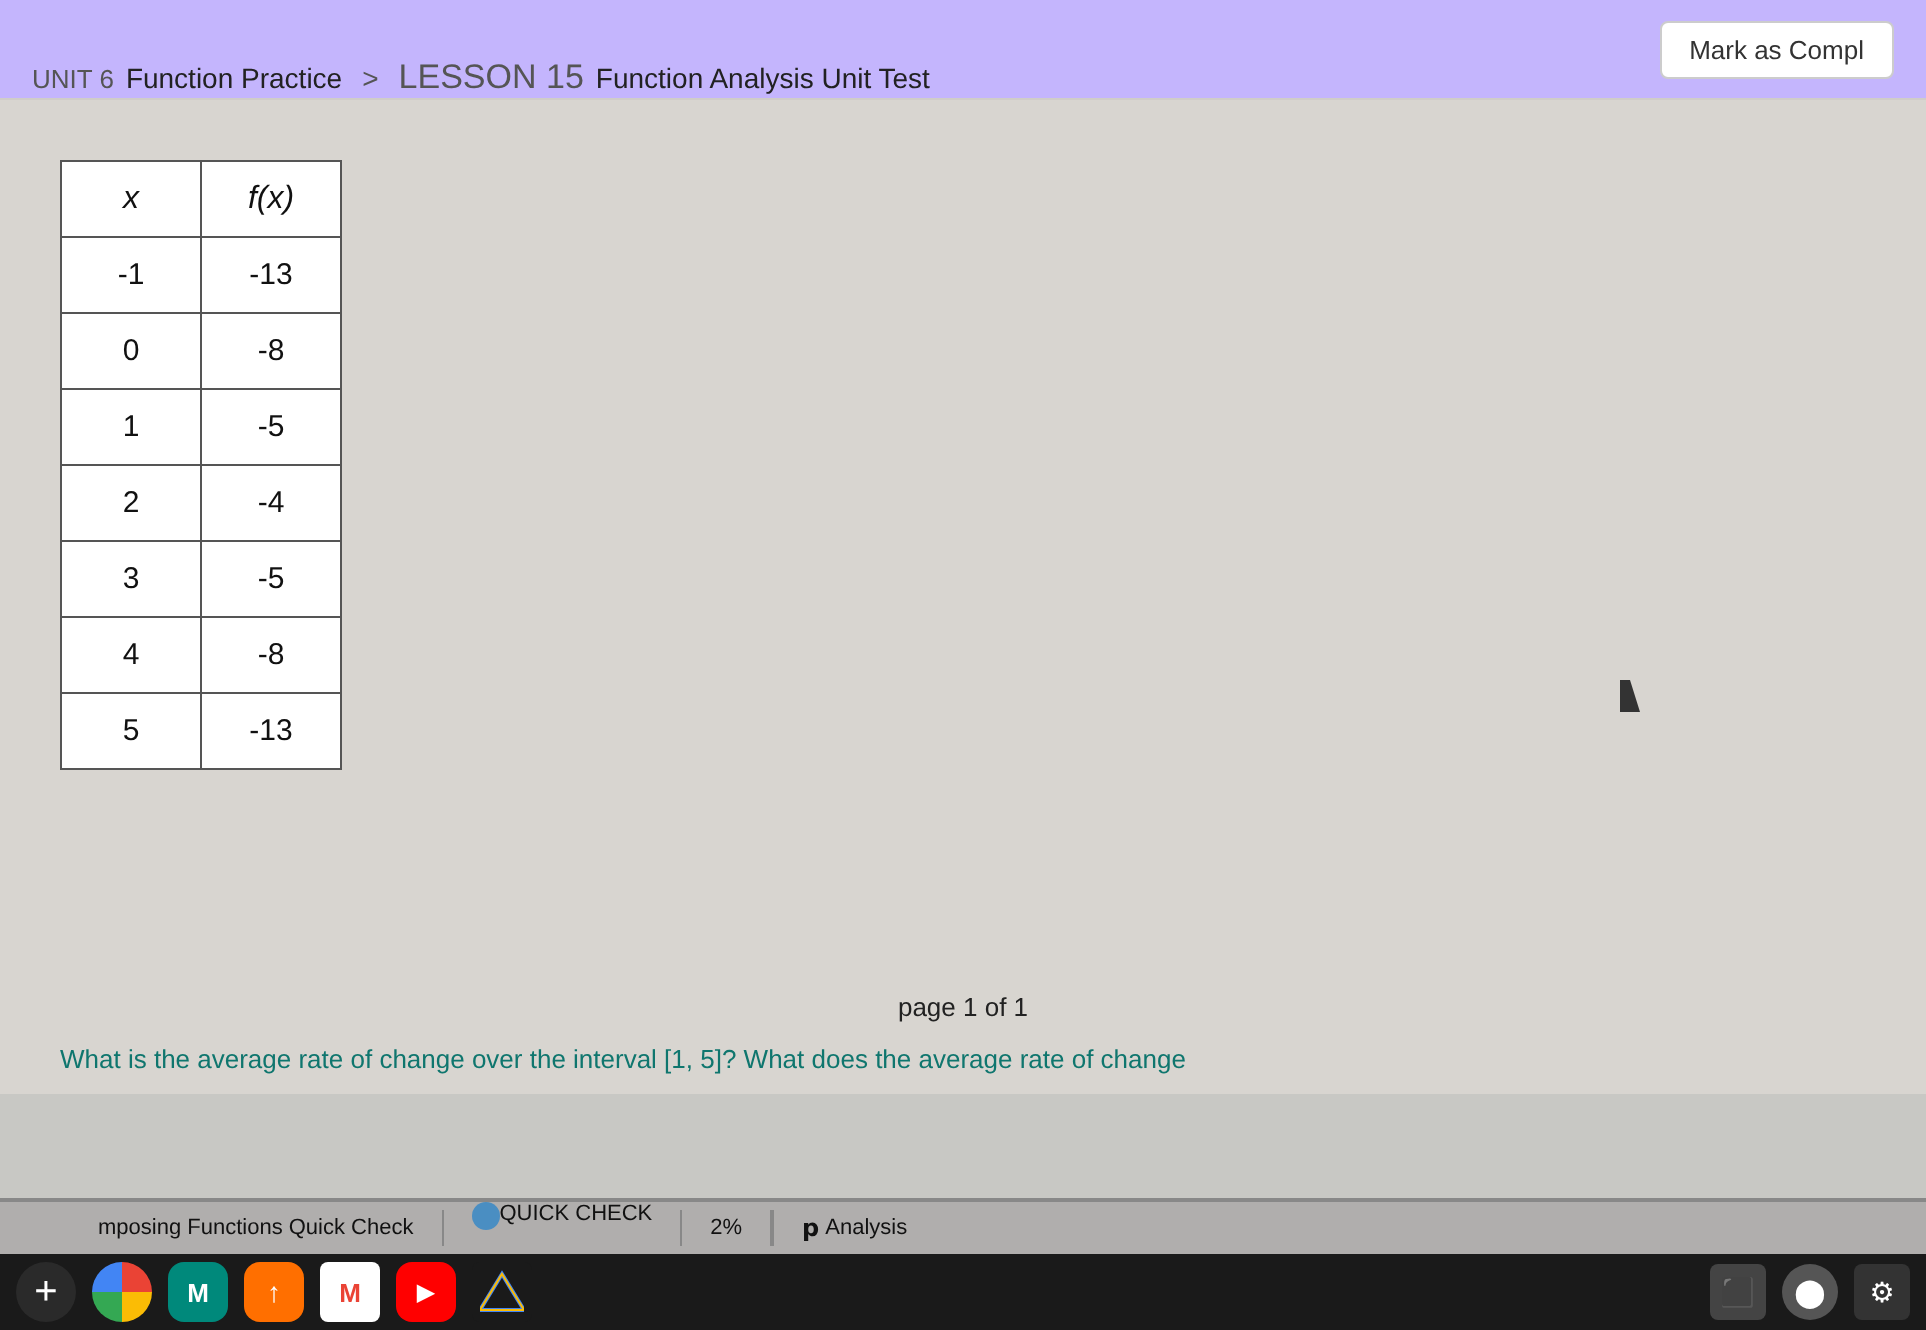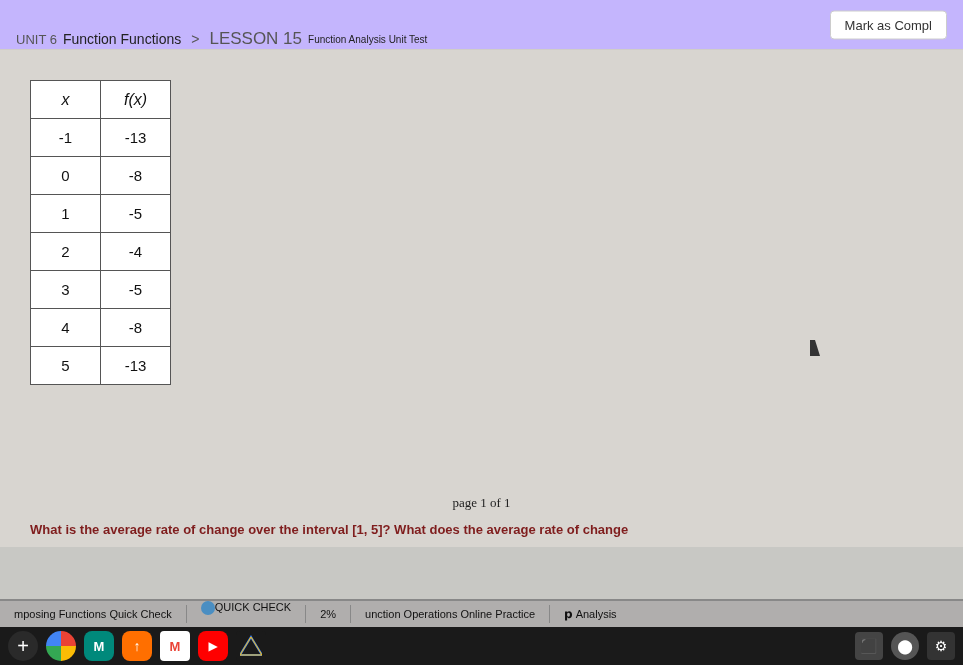--- a/index.html
+++ b/index.html
@@ -37,21 +37,21 @@
     .breadcrumb-separator {
       font-size: 14px;
       color: #555;
       margin: 0 4px;
     }
     .breadcrumb-lesson {
       font-size: 17px;
       color: #555;
     }
     .breadcrumb-current {
-      font-size: 10px;
+      font-size: 14px;
       font-weight: 500;
       color: #222;
     }
     .mark-complete-btn {
       position: absolute;
       right: 16px;
       top: 50%;
       transform: translateY(-50%);
       background: #fff;
       border: 1px solid #ccc;
@@ -99,45 +99,44 @@
     .page-indicator {
       text-align: center;
       font-size: 13px;
       color: #222;
       margin-top: 8px;
       position: absolute;
       bottom: 36px;
       left: 50%;
       transform: translateX(-50%);
       white-space: nowrap;
-      font-family: Liberation Serif, serif;
     }
 
     
     .question-text {
       position: absolute;
       bottom: 10px;
       left: 30px;
       font-size: 13px;
-      color: #7f1d1d;
+      color: #0f766e;
       max-width: 700px;
-      font-weight: bold;
     }
 
     
     .bottom-tabs {
       position: absolute;
       bottom: 38px;
       left: 0;
       width: 100%;
       height: 28px;
       background: #b0aead;
       display: flex;
       align-items: center;
       border-top: 2px solid #888;
+      padding-left: 35px;
     }
     .tab-item {
       font-size: 11px;
       color: #111;
       padding: 0 14px;
       height: 100%;
       display: flex;
       align-items: center;
       cursor: pointer;
       white-space: nowrap;
@@ -225,21 +224,21 @@
 
     
     .math-italic { font-style: italic; }
   </style>
 </head>
 <body>
 
 <div class="top-bar">
   <div class="breadcrumb">
     <span class="breadcrumb-unit">UNIT 6</span>
-    <span style="font-size:14px;color:#222;font-weight:500;">Function Functions</span>
+    <span style="font-size:14px;color:#222;font-weight:500;">Function Practice</span>
     <span class="breadcrumb-separator">&gt;</span>
     <span class="breadcrumb-lesson">LESSON 15</span>
     <span class="breadcrumb-current">Function Analysis Unit Test</span>
   </div>
   <button class="mark-complete-btn">Mark as Compl</button>
 </div>
 
 <div class="main-content">
 
   <table class="math-table">
@@ -295,23 +294,20 @@
   <div class="tab-divider"></div>
   <div class="tab-item tab-quick-check">
     <span class="tab-quick-check-icon"></span>
     <span>QUICK CHECK</span>
   </div>
   <div class="tab-divider"></div>
   <div class="tab-item">
     <span>2%</span>
   </div>
   <div class="tab-divider"></div>
-  <div class="tab-item">
-    <span>unction Operations Online Practice</span>
-  </div>
   <div class="tab-divider"></div>
   <div class="tab-item">
     <span style="font-size:12px;margin-right:3px;">𝗽</span>
     <span>Analysis</span>
   </div>
 </div>
 
 <div class="taskbar">
 
   <div class="taskbar-icon" style="background:#2a2a2a; color:#fff; font-size:20px; font-weight:300;">+</div>

